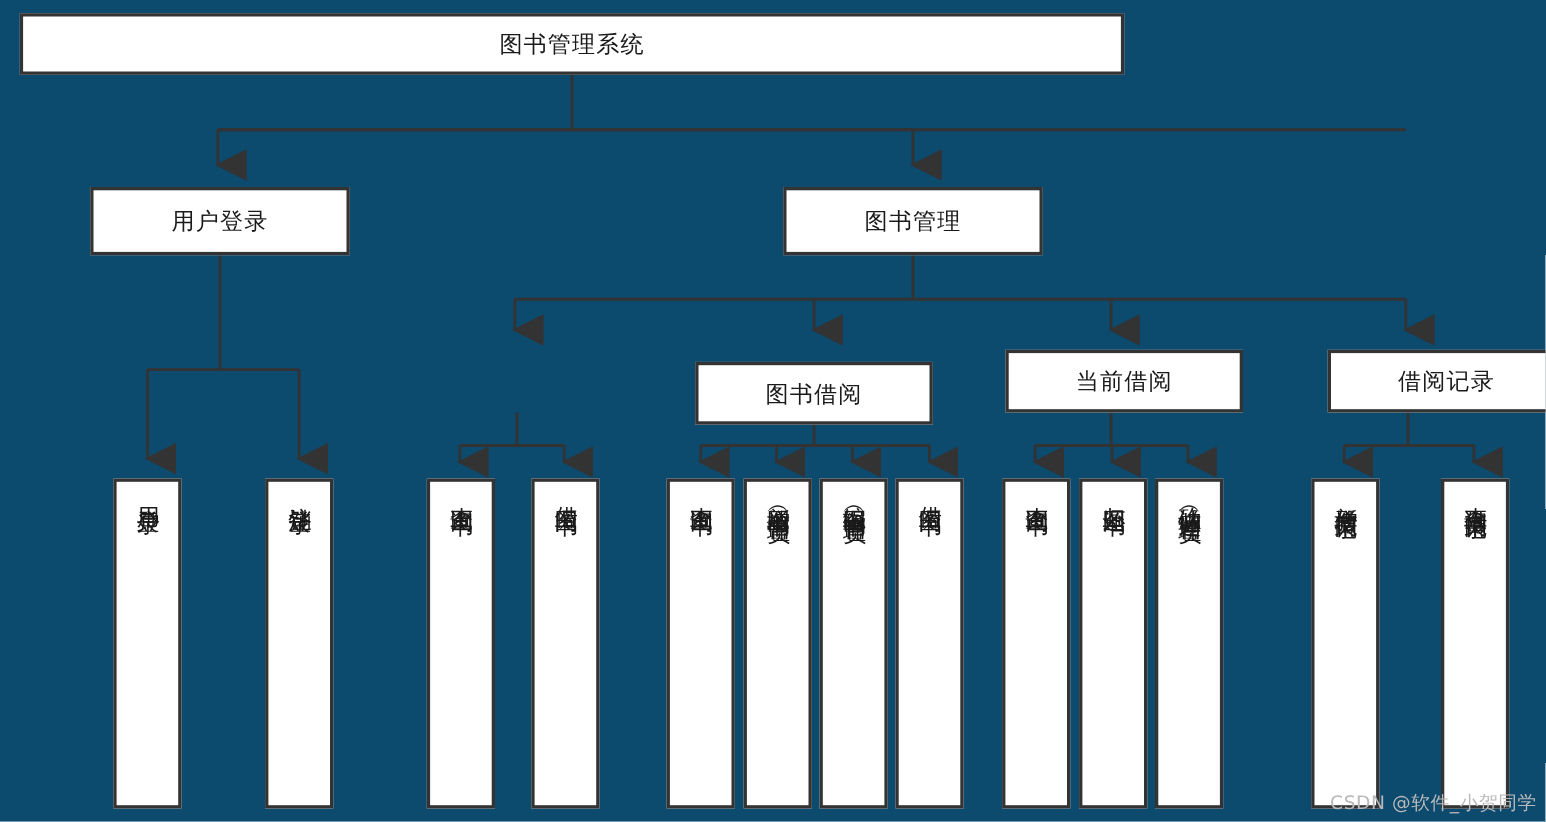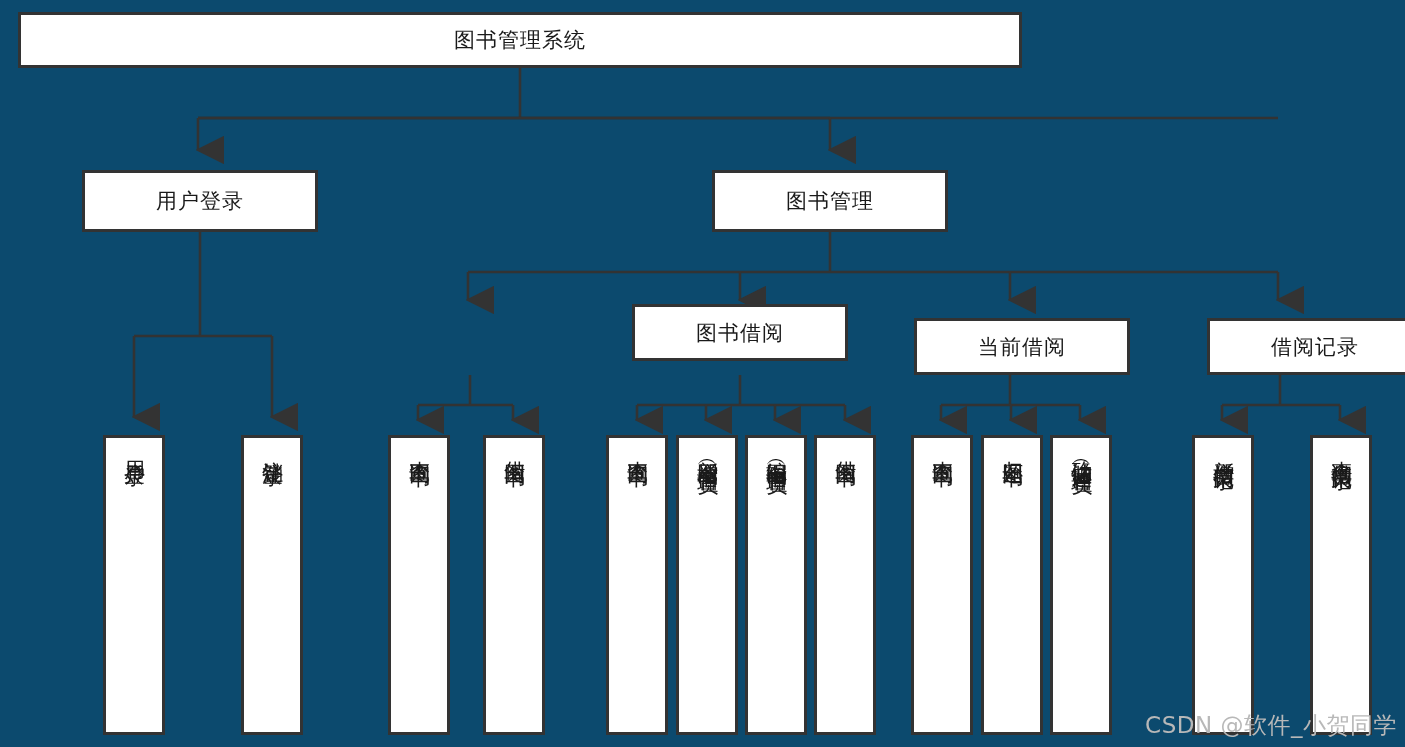--- a/index.html
+++ b/index.html
@@ -32,21 +32,21 @@
   }
   .arrow-head {
     fill: #333333;
     stroke: none;
   }
   .watermark {
     position: absolute;
     right: 8px;
     bottom: 6px;
     font-family: "DejaVu Sans", "Liberation Sans", sans-serif;
-    font-size: 23px;
+    font-size: 17px;
     color: #b8b8b8;
     white-space: nowrap;
     letter-spacing: 0.5px;
   }
   
   .vleaf {
     position: absolute;
     box-sizing: border-box;
     border: 3px solid #333333;
     background: #ffffff;
@@ -154,21 +154,21 @@
     <span>图书管理系统</span>
   </div>
 
   <div class="hbox" style="left:82px; top:170px; width:236px; height:62px;">
     <span>用户登录</span>
   </div>
   <div class="hbox" style="left:712px; top:170px; width:236px; height:62px;">
     <span>图书管理</span>
   </div>
 
-  <div class="hbox" style="left:632px; top:304px; width:216px; height:57px;">
+  <div class="hbox" style="left:632px; top:329px; width:216px; height:57px;">
     <span>图书借阅</span>
   </div>
   <div class="hbox" style="left:902px; top:318px; width:216px; height:57px;margin-left:12px;">
     <span>当前借阅</span>
   </div>
   <div class="hbox" style="left:1180px; top:318px; width:216px; height:57px;margin-left:27px;">
     <span>借阅记录</span>
   </div>
 
   <div class="vleaf" style="left:103px; top:435px; width:62px; height:300px;">

